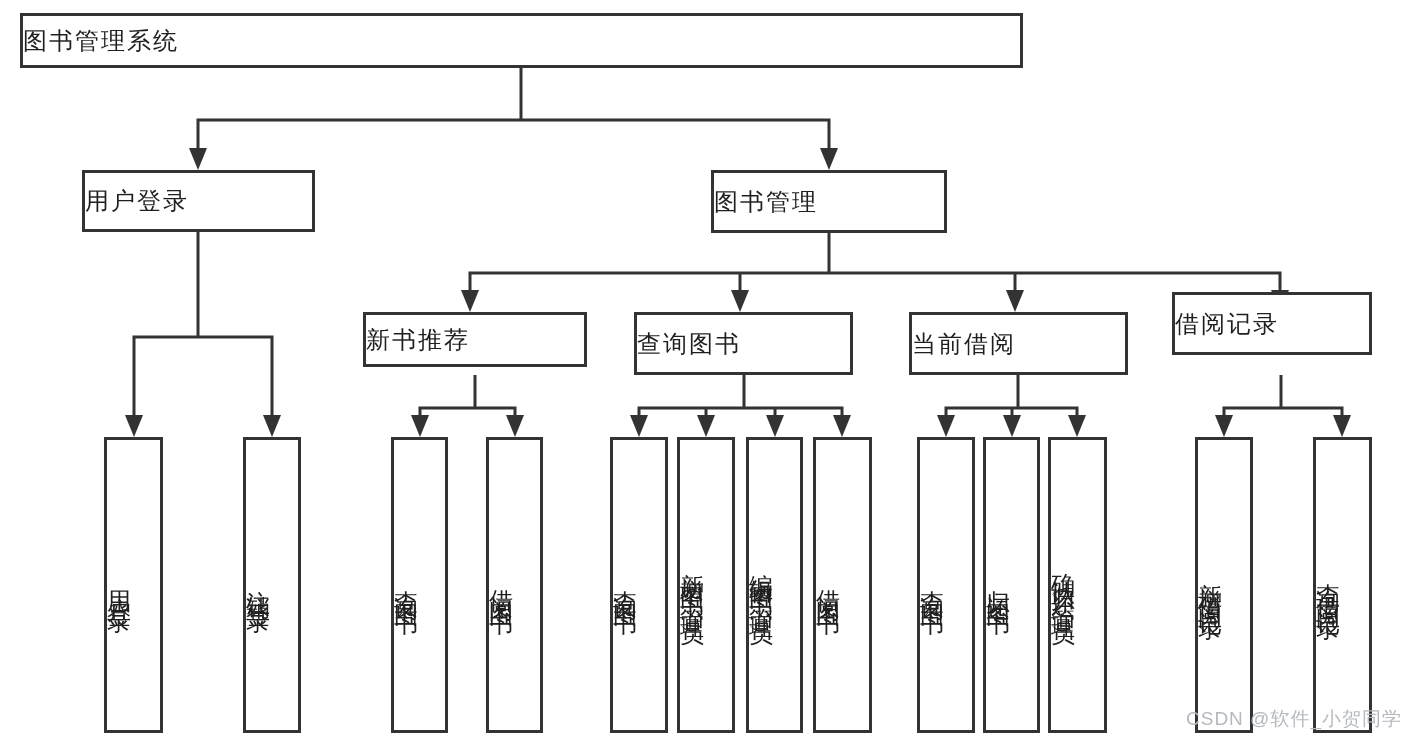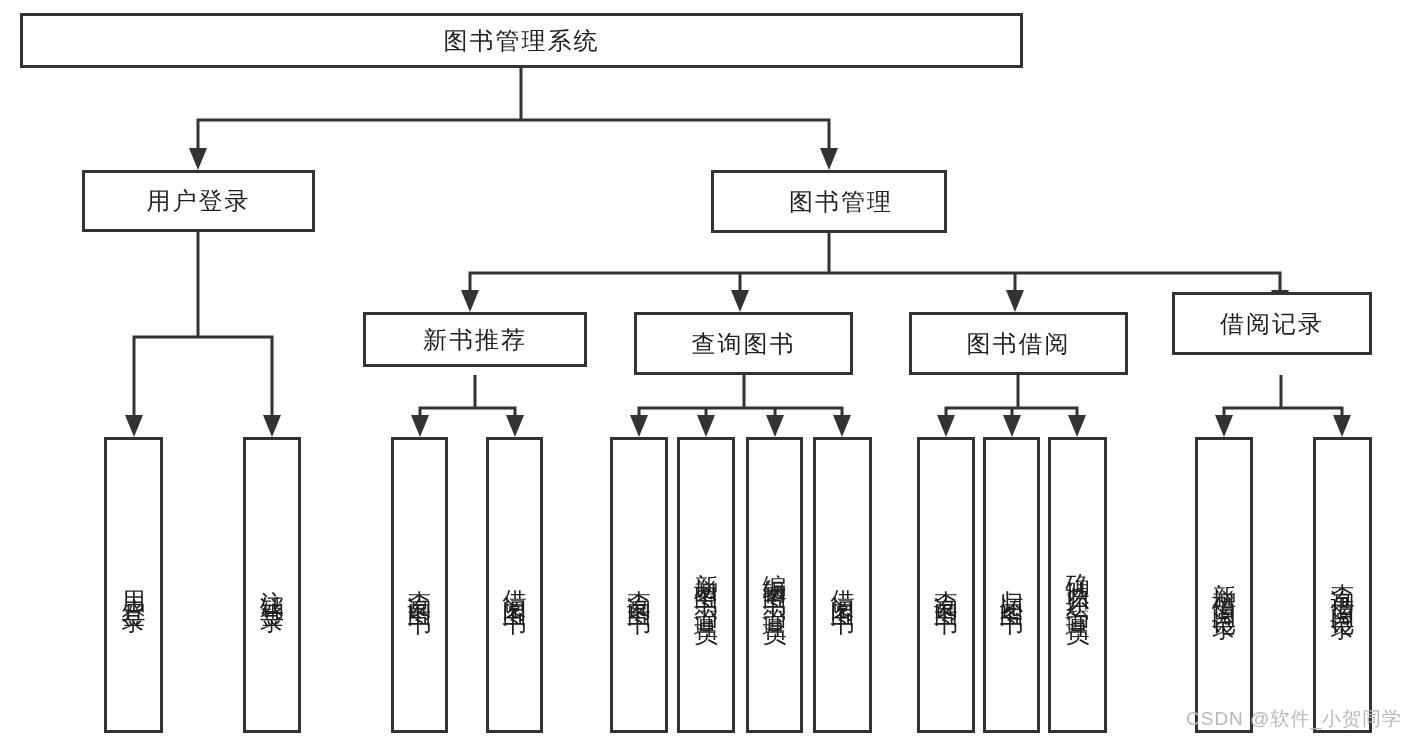--- a/index.html
+++ b/index.html
@@ -9,21 +9,21 @@
     font-family:"Liberation Sans","DejaVu Sans",sans-serif;
     overflow:hidden;
   }
   .connectors{position:absolute;left:0;top:0;width:1405px;height:747px;}
   .ln{stroke:var(--color-line,#333333);stroke-width:3;fill:none;}
   .ah{fill:var(--color-line,#333333);stroke:none;}
   .box{
     position:absolute;box-sizing:border-box;
     border:3px solid var(--color-line,#333333);
     background:#fff;
-    display:flex;align-items:center;justify-content:center;
+    display:flex;align-items:center;
     color:var(--color-text,#1f1f1f);
     font-size:24px;letter-spacing:2px;
     z-index:1;
   }
   .hbox span{white-space:nowrap;}
   .leaf span{
     writing-mode:vertical-rl;text-orientation:mixed;
     font-size:24px;letter-spacing:7px;line-height:1;
     white-space:nowrap;
   }
@@ -69,32 +69,32 @@
     <path class="ah" d="M1333 415 L1351 415 L1342 437 Z"></path>
   </svg>
 
   <div class="box hbox" style="left:20px;top:13px;width:1003px;height:55px;">
     <span>图书管理系统</span>
   </div>
 
   <div class="box hbox" style="left:82px;top:170px;width:233px;height:62px;">
     <span>用户登录</span>
   </div>
-  <div class="box hbox" style="left:711px;top:170px;width:236px;height:63px;padding-left:24px;">
+  <div class="box hbox" style="left:711px;top:170px;width:236px;height:63px;">
     <span>图书管理</span>
   </div>
 
   <div class="box hbox" style="left:363px;top:312px;width:224px;height:55px;">
     <span>新书推荐</span>
   </div>
   <div class="box hbox" style="left:634px;top:312px;width:219px;height:63px;">
     <span>查询图书</span>
   </div>
   <div class="box hbox" style="left:909px;top:312px;width:219px;height:63px;">
-    <span>图书借阅</span>
+    <span>当前借阅</span>
   </div>
   <div class="box hbox" style="left:1172px;top:292px;width:200px;height:63px;">
     <span>借阅记录</span>
   </div>
 
   <div class="box leaf" style="left:104px;top:437px;width:59px;height:296px;">
     <span>用户登录</span>
   </div>
   <div class="box leaf" style="left:243px;top:437px;width:58px;height:296px;">
     <span>注销登录</span>

